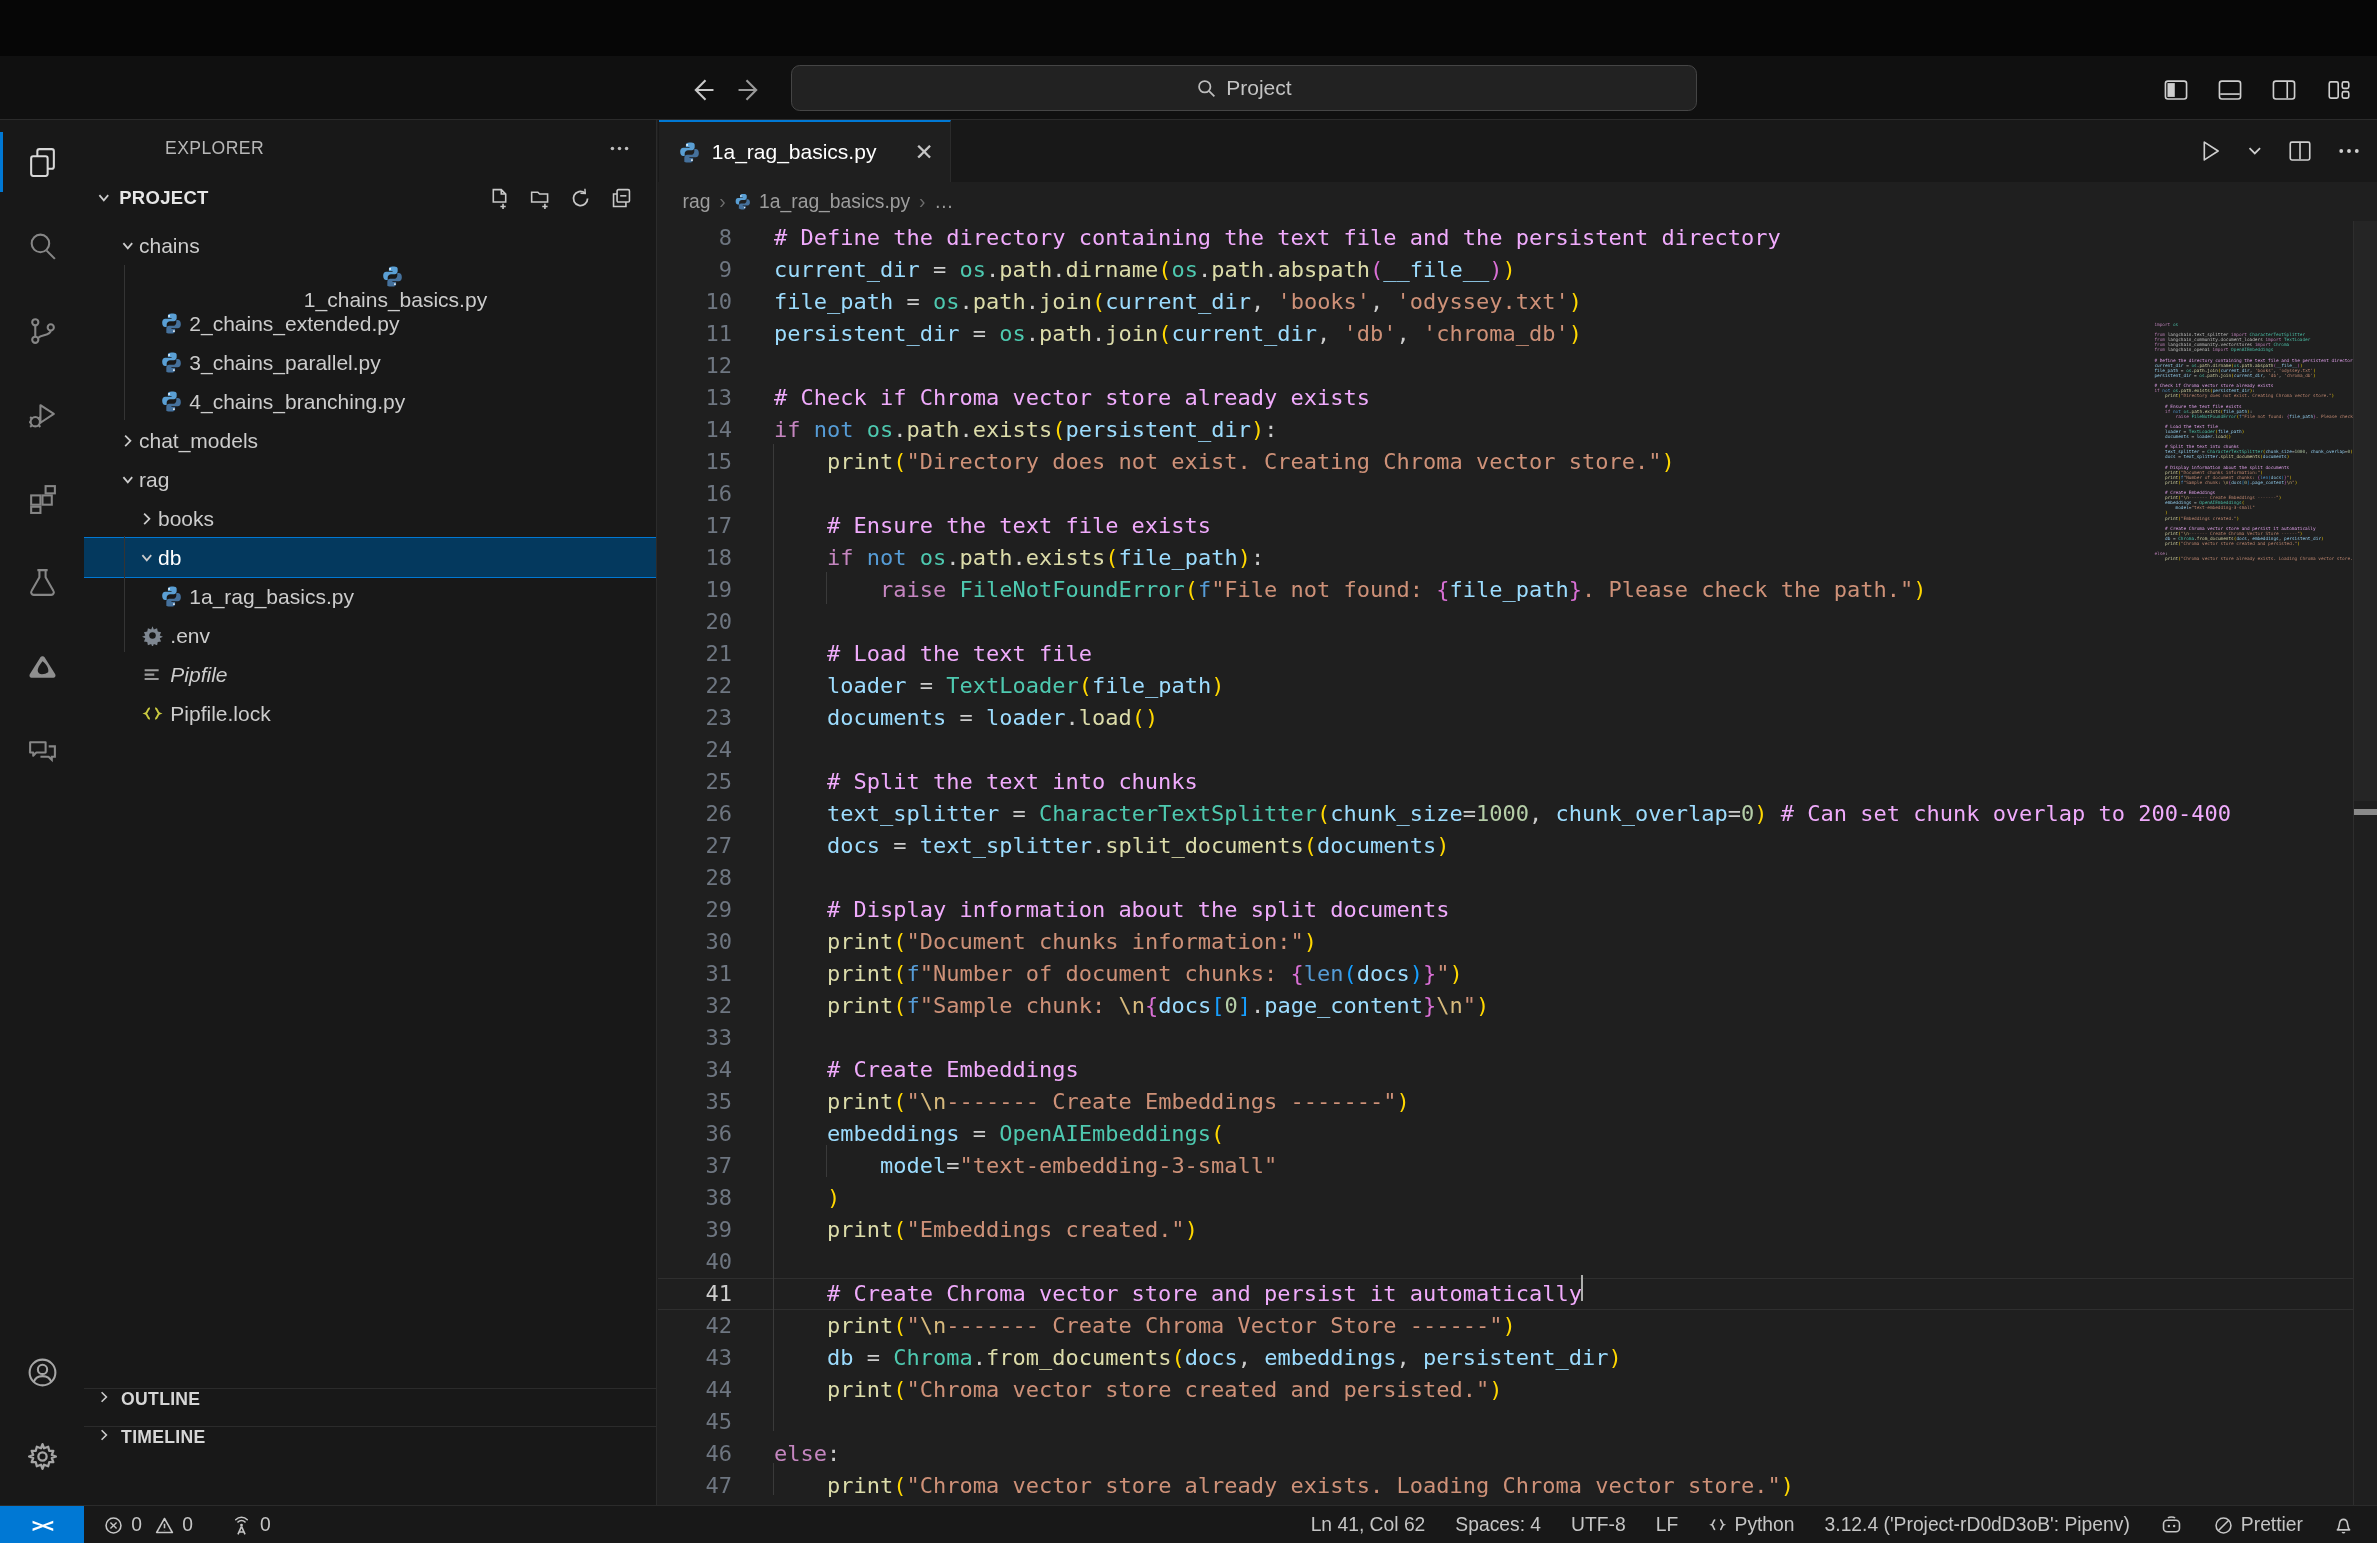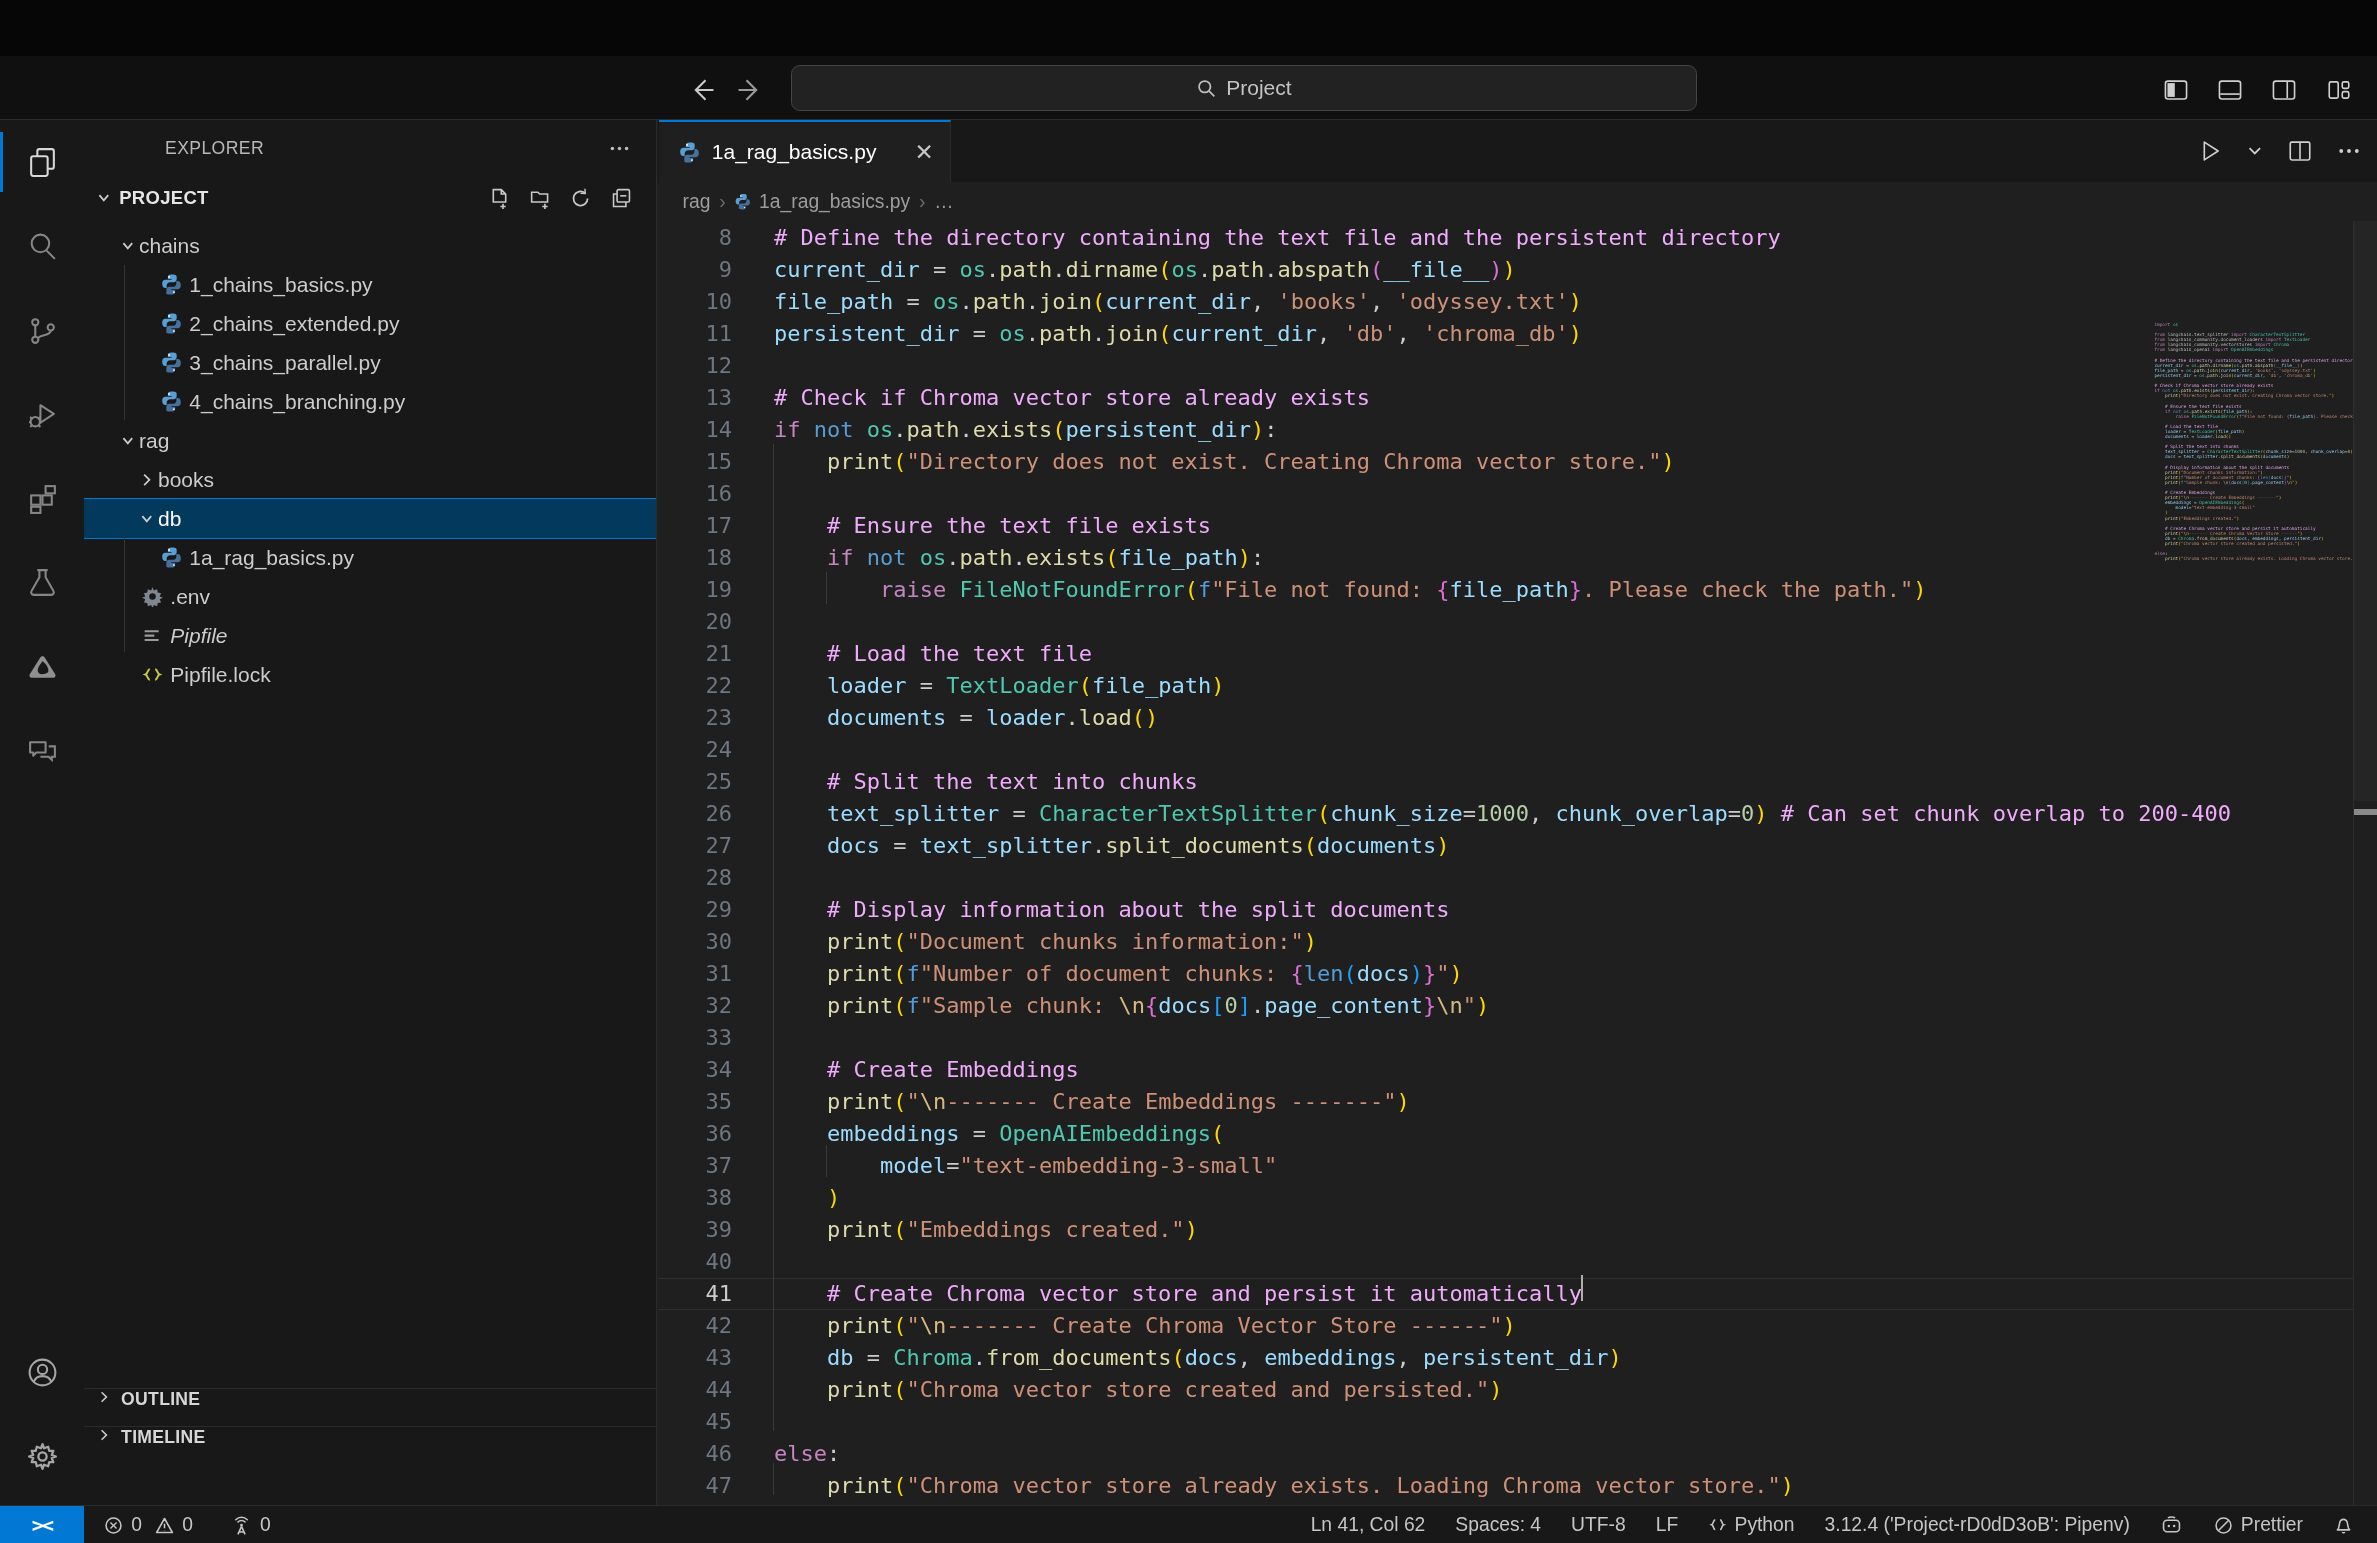--- a/index.html
+++ b/index.html
@@ -247,67 +247,75 @@
     </div>
     <div id="tree">
         <div class="trow" style="padding-left: 32px; text-align: right;">
           <span class="chev">
             <svg width="17.6" height="17.6" viewBox="0 0 20 20" fill="none" stroke="#cccccc" stroke-width="2">
               <path d="M5 7 L10 13 L15 7"></path>
             </svg>
           </span>
           <span class="lbl">chains</span>
         </div>
+        <div class="trow" style="padding-left: 51px; flex-direction: column;">
+          <span class="chev"></span>
+          <span class="ficon">
+            <svg width="23" height="23" viewBox="0 0 32 32">
+              <path fill="#5a9fd4" d="M15.9 2c-2.8 0-4.9 1-4.9 3.2v3.1h5.1v1H7.2C4.9 9.3 3 11.1 3 15s1.9 5.8 4.2 5.8h2.1v-3.3c0-2.6 2.2-4.8 4.8-4.8h5.2c2.1 0 3.9-1.8 3.9-4V5.2C23.2 3 20.9 2 18.4 2z"></path>
+              <circle cx="12.6" cy="5.4" r="1.3" fill="#ffffff"></circle>
+              <path fill="#45719c" d="M16.1 30c2.8 0 4.9-1 4.9-3.2v-3.1h-5.1v-1h8.9c2.3 0 4.2-1.8 4.2-5.7s-1.9-5.8-4.2-5.8h-2.1v3.3c0 2.6-2.2 4.8-4.8 4.8h-5.2c-2.1 0-3.9 1.8-3.9 4v5.5C8.8 29 11.1 30 13.6 30z"></path>
+              <circle cx="19.4" cy="26.6" r="1.3" fill="#ffffff"></circle>
+            </svg>
+          </span>
+          <span class="lbl">1_chains_basics.py</span>
+        </div>
         <div class="trow" style="padding-left: 51px;">
           <span class="chev"></span>
           <span class="ficon">
             <svg width="23" height="23" viewBox="0 0 32 32">
               <path fill="#5a9fd4" d="M15.9 2c-2.8 0-4.9 1-4.9 3.2v3.1h5.1v1H7.2C4.9 9.3 3 11.1 3 15s1.9 5.8 4.2 5.8h2.1v-3.3c0-2.6 2.2-4.8 4.8-4.8h5.2c2.1 0 3.9-1.8 3.9-4V5.2C23.2 3 20.9 2 18.4 2z"></path>
               <circle cx="12.6" cy="5.4" r="1.3" fill="#ffffff"></circle>
               <path fill="#45719c" d="M16.1 30c2.8 0 4.9-1 4.9-3.2v-3.1h-5.1v-1h8.9c2.3 0 4.2-1.8 4.2-5.7s-1.9-5.8-4.2-5.8h-2.1v3.3c0 2.6-2.2 4.8-4.8 4.8h-5.2c-2.1 0-3.9 1.8-3.9 4v5.5C8.8 29 11.1 30 13.6 30z"></path>
               <circle cx="19.4" cy="26.6" r="1.3" fill="#ffffff"></circle>
             </svg>
           </span>
-          <span class="lbl">1_chains_basics.py</span>
+          <span class="lbl">2_chains_extended.py</span>
         </div>
         <div class="trow" style="padding-left: 51px;">
           <span class="chev"></span>
           <span class="ficon">
             <svg width="23" height="23" viewBox="0 0 32 32">
               <path fill="#5a9fd4" d="M15.9 2c-2.8 0-4.9 1-4.9 3.2v3.1h5.1v1H7.2C4.9 9.3 3 11.1 3 15s1.9 5.8 4.2 5.8h2.1v-3.3c0-2.6 2.2-4.8 4.8-4.8h5.2c2.1 0 3.9-1.8 3.9-4V5.2C23.2 3 20.9 2 18.4 2z"></path>
               <circle cx="12.6" cy="5.4" r="1.3" fill="#ffffff"></circle>
               <path fill="#45719c" d="M16.1 30c2.8 0 4.9-1 4.9-3.2v-3.1h-5.1v-1h8.9c2.3 0 4.2-1.8 4.2-5.7s-1.9-5.8-4.2-5.8h-2.1v3.3c0 2.6-2.2 4.8-4.8 4.8h-5.2c-2.1 0-3.9 1.8-3.9 4v5.5C8.8 29 11.1 30 13.6 30z"></path>
               <circle cx="19.4" cy="26.6" r="1.3" fill="#ffffff"></circle>
             </svg>
           </span>
-          <span class="lbl">2_chains_extended.py</span>
+          <span class="lbl">3_chains_parallel.py</span>
         </div>
         <div class="trow" style="padding-left: 51px;">
           <span class="chev"></span>
           <span class="ficon">
             <svg width="23" height="23" viewBox="0 0 32 32">
               <path fill="#5a9fd4" d="M15.9 2c-2.8 0-4.9 1-4.9 3.2v3.1h5.1v1H7.2C4.9 9.3 3 11.1 3 15s1.9 5.8 4.2 5.8h2.1v-3.3c0-2.6 2.2-4.8 4.8-4.8h5.2c2.1 0 3.9-1.8 3.9-4V5.2C23.2 3 20.9 2 18.4 2z"></path>
               <circle cx="12.6" cy="5.4" r="1.3" fill="#ffffff"></circle>
               <path fill="#45719c" d="M16.1 30c2.8 0 4.9-1 4.9-3.2v-3.1h-5.1v-1h8.9c2.3 0 4.2-1.8 4.2-5.7s-1.9-5.8-4.2-5.8h-2.1v3.3c0 2.6-2.2 4.8-4.8 4.8h-5.2c-2.1 0-3.9 1.8-3.9 4v5.5C8.8 29 11.1 30 13.6 30z"></path>
               <circle cx="19.4" cy="26.6" r="1.3" fill="#ffffff"></circle>
             </svg>
           </span>
-          <span class="lbl">3_chains_parallel.py</span>
-        </div>
-        <div class="trow" style="padding-left: 51px;">
-          <span class="chev"></span>
-          <span class="ficon">
-            <svg width="23" height="23" viewBox="0 0 32 32">
-              <path fill="#5a9fd4" d="M15.9 2c-2.8 0-4.9 1-4.9 3.2v3.1h5.1v1H7.2C4.9 9.3 3 11.1 3 15s1.9 5.8 4.2 5.8h2.1v-3.3c0-2.6 2.2-4.8 4.8-4.8h5.2c2.1 0 3.9-1.8 3.9-4V5.2C23.2 3 20.9 2 18.4 2z"></path>
-              <circle cx="12.6" cy="5.4" r="1.3" fill="#ffffff"></circle>
-              <path fill="#45719c" d="M16.1 30c2.8 0 4.9-1 4.9-3.2v-3.1h-5.1v-1h8.9c2.3 0 4.2-1.8 4.2-5.7s-1.9-5.8-4.2-5.8h-2.1v3.3c0 2.6-2.2 4.8-4.8 4.8h-5.2c-2.1 0-3.9 1.8-3.9 4v5.5C8.8 29 11.1 30 13.6 30z"></path>
-              <circle cx="19.4" cy="26.6" r="1.3" fill="#ffffff"></circle>
-            </svg>
-          </span>
           <span class="lbl">4_chains_branching.py</span>
+        </div>
+        <div class="trow" style="padding-left: 32px;">
+          <span class="chev">
+            <svg width="17.6" height="17.6" viewBox="0 0 20 20" fill="none" stroke="#cccccc" stroke-width="2">
+              <path d="M7 4 L13 10 L7 16"></path>
+            </svg>
+          </span>
+          <span class="lbl">chat_models</span>
         </div>
         <div class="trow" style="padding-left: 32px;">
           <span class="chev">
             <svg width="17.6" height="17.6" viewBox="0 0 20 20" fill="none" stroke="#cccccc" stroke-width="2">
               <path d="M5 7 L10 13 L15 7"></path>
             </svg>
           </span>
           <span class="lbl">rag</span>
         </div>
         <div class="trow" style="padding-left: 51px;">

